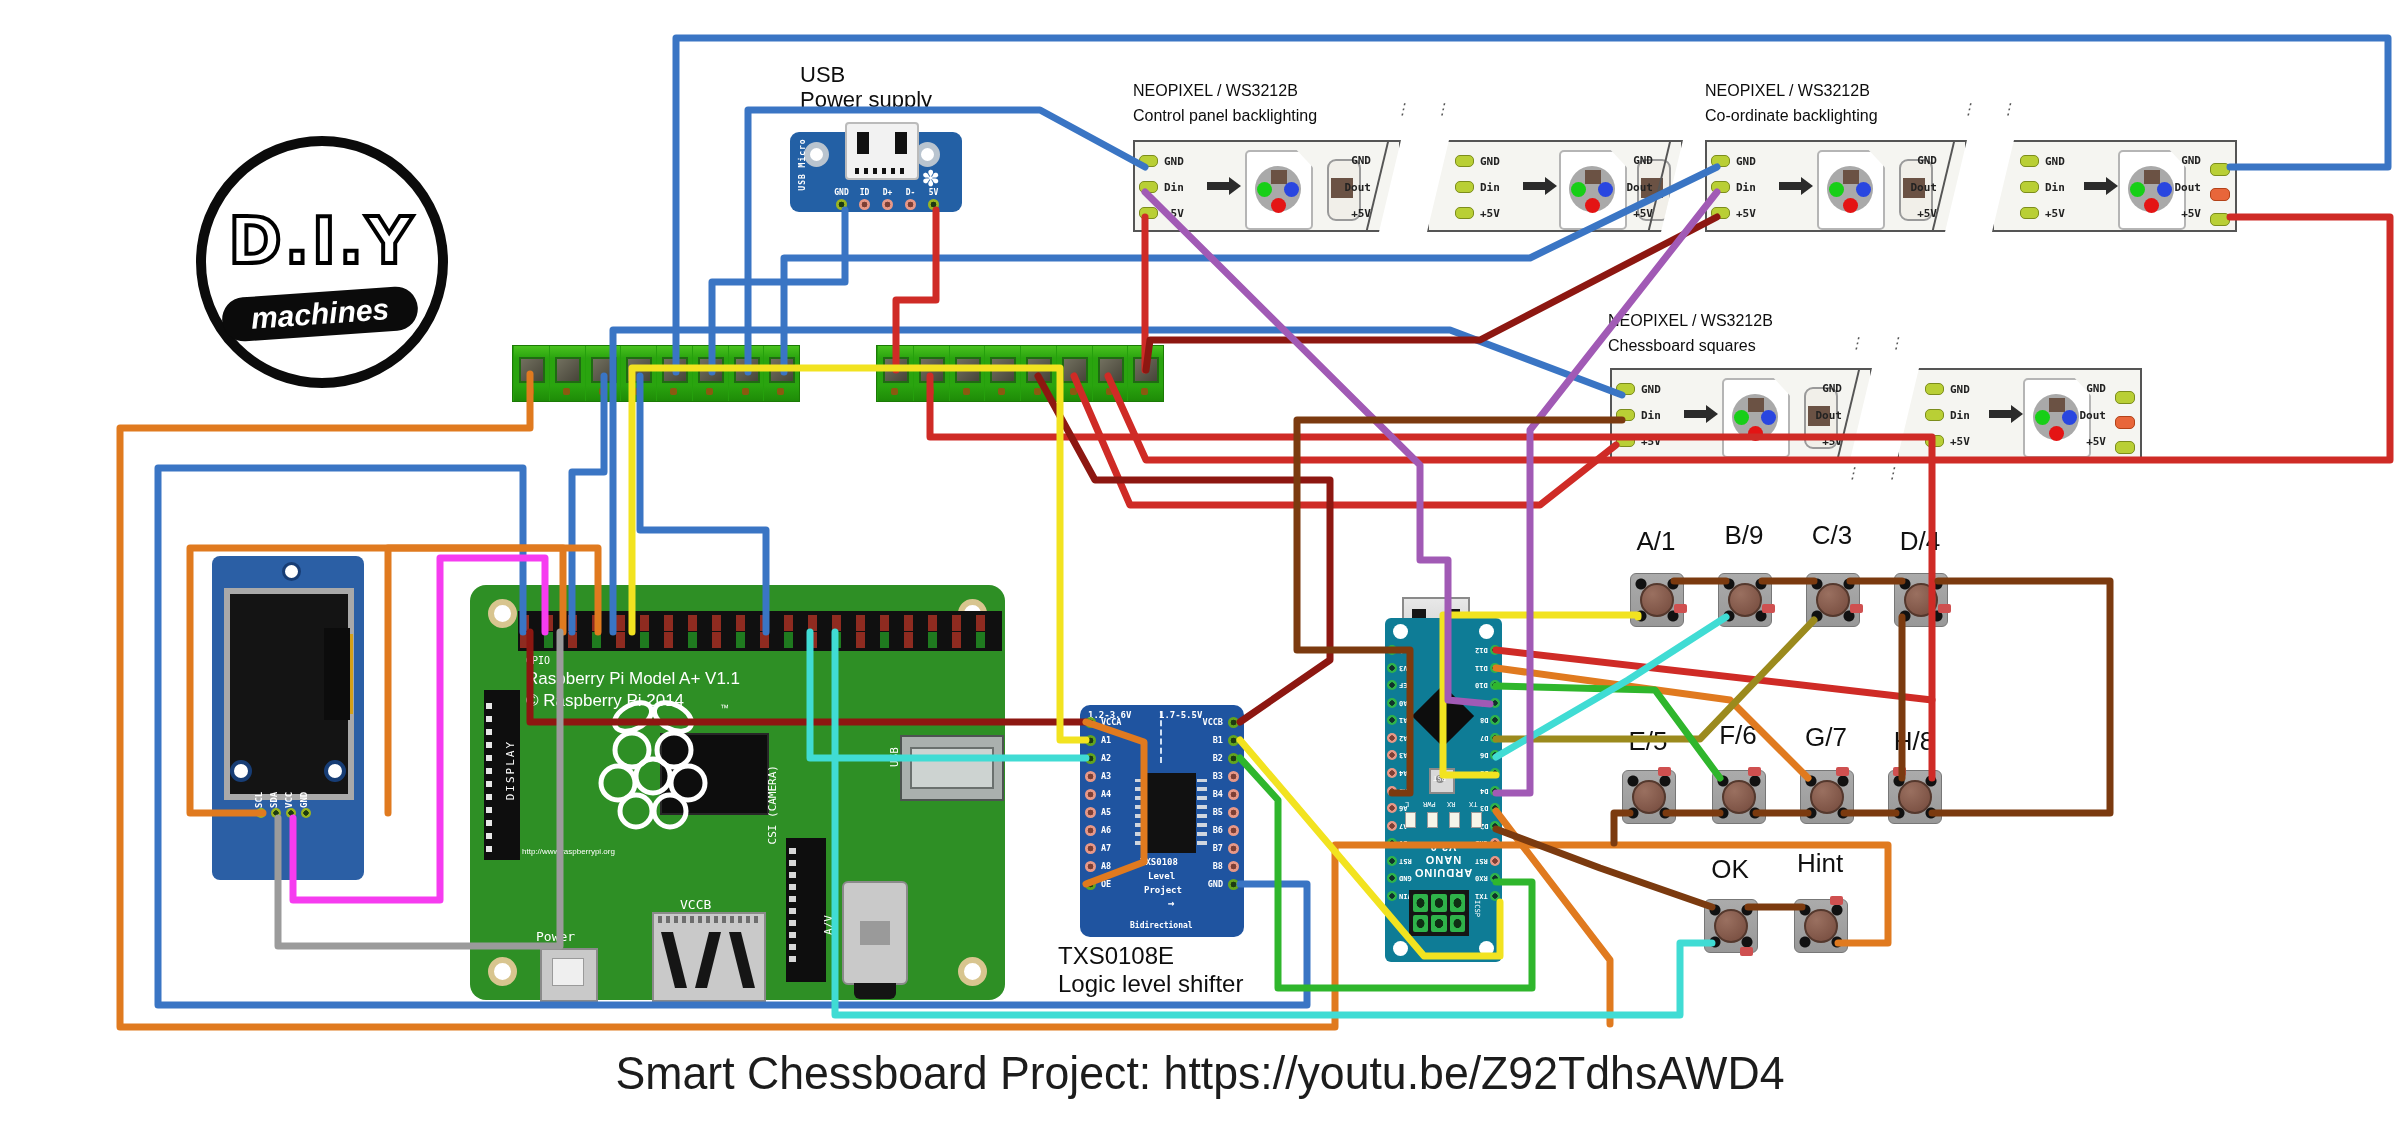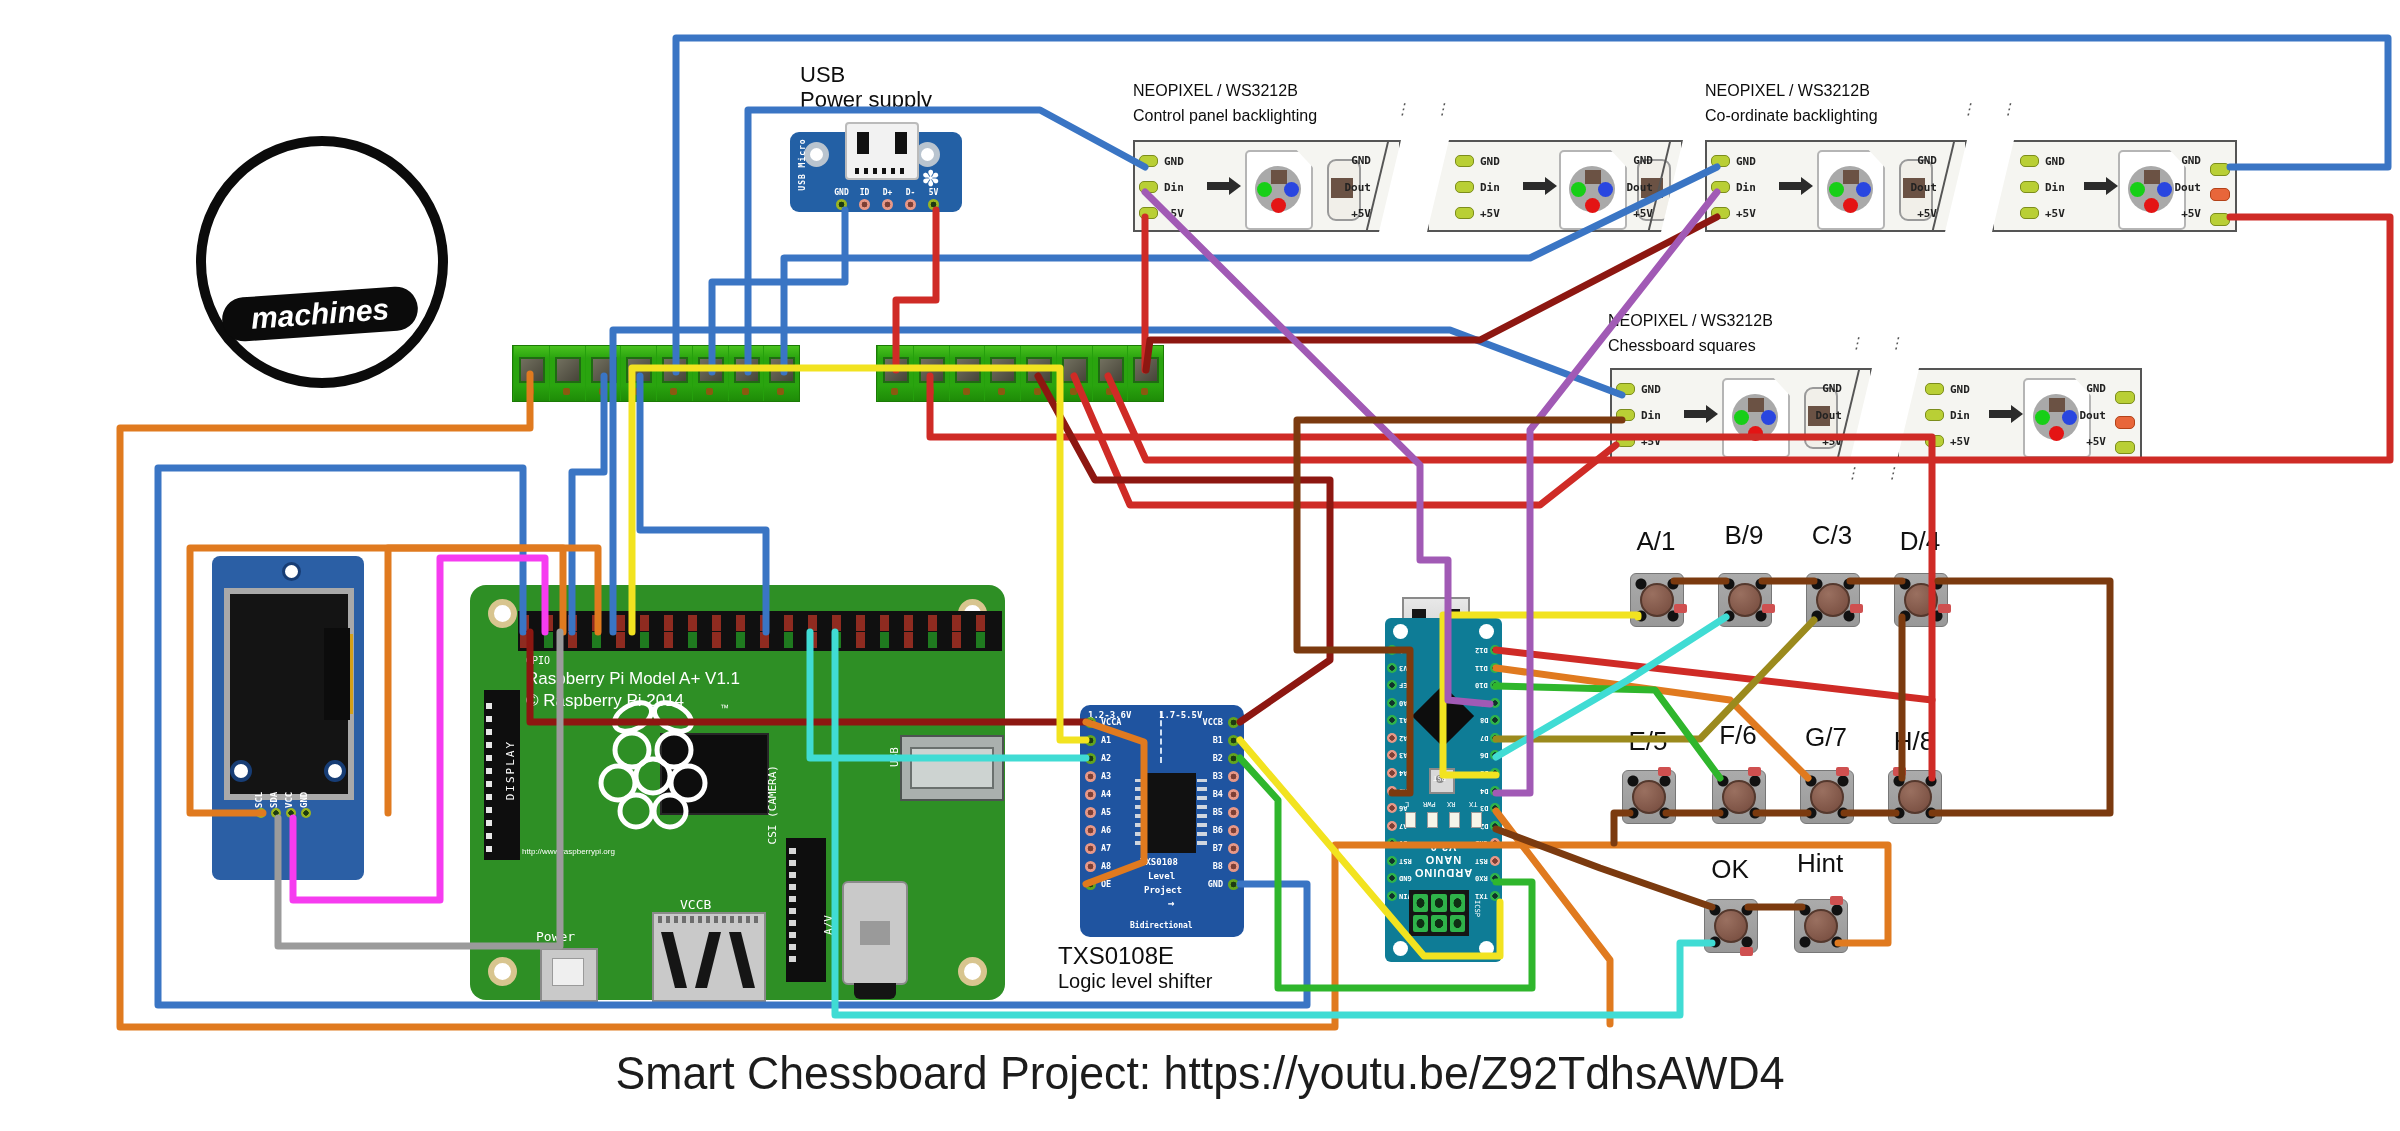--- a/index.html
+++ b/index.html
@@ -154,20 +154,21 @@
   .btnlbl{font-size:26px;color:#101010;width:60px;text-align:center;}
   
   .complabel{font-size:16px;line-height:25px;color:#0d0d0d;}
 </style>
 </head>
 <body>
 
 <div id="stage">
 
   <div id="logo" class="abs">
+    <div class="diy">D.I.Y</div>
     <div class="banner">machines</div>
   </div>
 
   <div class="abs lbl" style="left:800px;top:62px;font-size:22px;line-height:25px;">
     <div>USB</div>
     <div>Power supply</div>
   </div>
   <div id="usbpsu" class="abs">
     <i class="hole" style="left:14px;top:10px;"></i>
     <i class="hole" style="right:22px;top:10px;"></i>
@@ -574,21 +575,21 @@
       </div>
     <div class="chip"></div>
     <span class="txstext" style="left:60px;top:152px;font-size:9px;">TXS0108</span>
     <span class="txstext" style="left:68px;top:166px;font-size:9px;">Level</span>
     <span class="txstext" style="left:64px;top:180px;font-size:9px;">Project</span>
     <span class="txstext" style="left:88px;top:192px;font-size:11px;">→</span>
     <span class="txstext" style="left:50px;top:216px;font-size:8px;">Bidirectional</span>
   </div>
   <div class="abs lbl" style="left:1058px;top:942px;">
     <div style="font-size:24px;">TXS0108E</div>
-    <div style="font-size:20px;">Logic level shifter</div>
+    <div style="font-size:24px;">Logic level shifter</div>
   </div>
 
   <div id="nanousb" class="abs"></div>
   <div id="nano" class="abs">
     <i class="hole" style="left:8px;top:6px;"></i>
     <i class="hole" style="right:8px;top:6px;"></i>
     <i class="hole" style="left:8px;bottom:6px;"></i>
     <i class="hole" style="right:8px;bottom:6px;"></i>
     <div class="nanocol lcol">
         <span>

